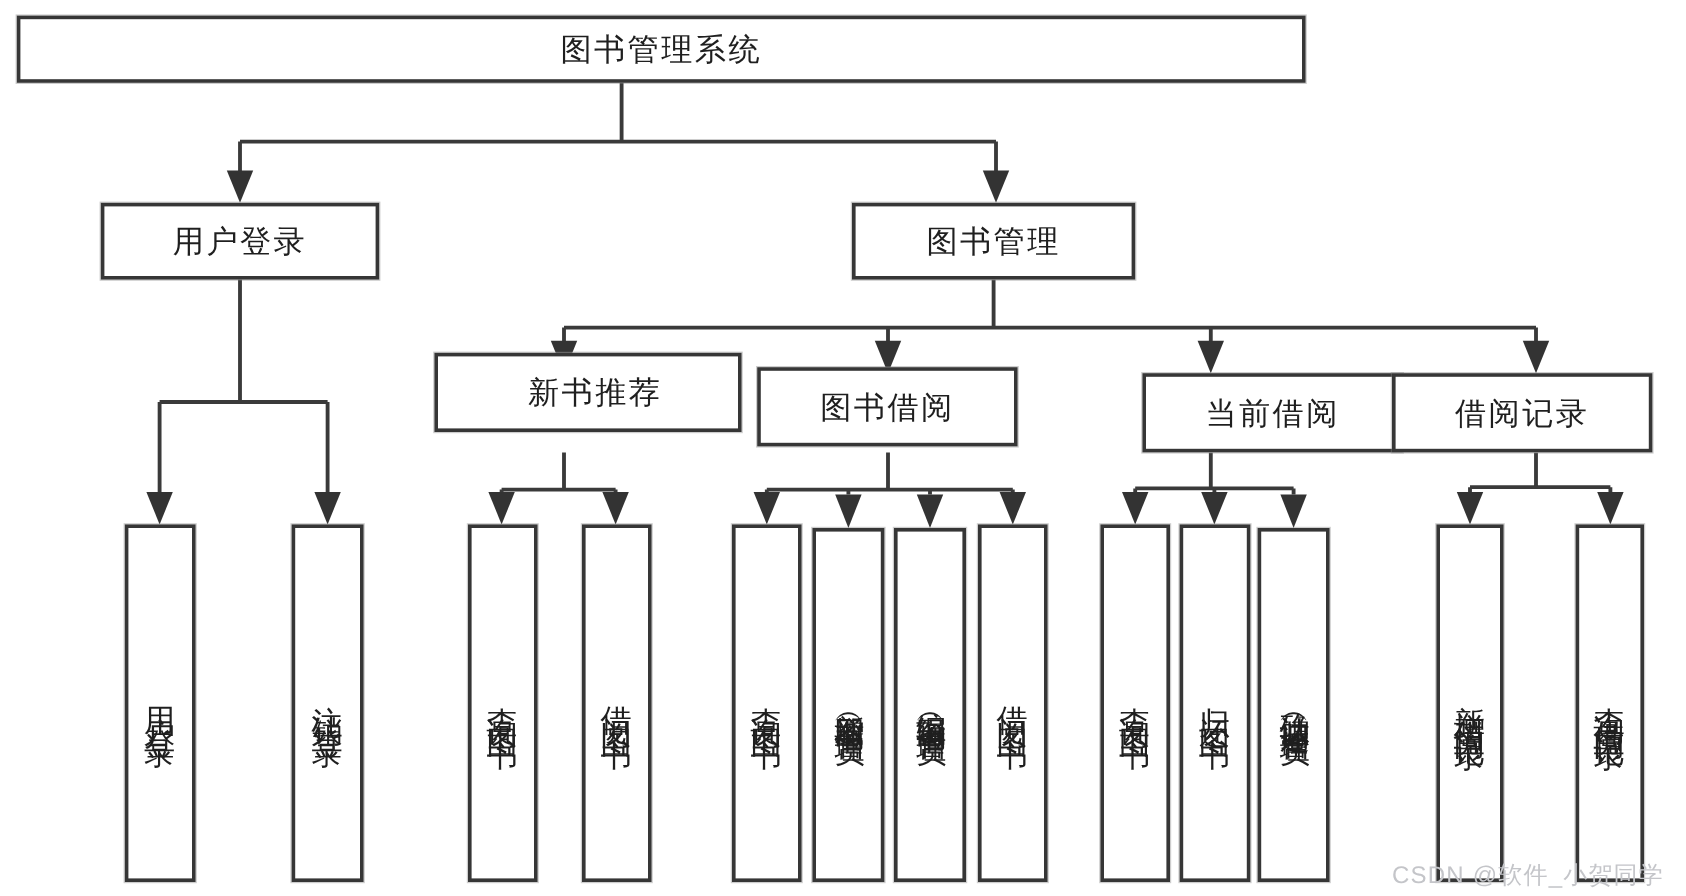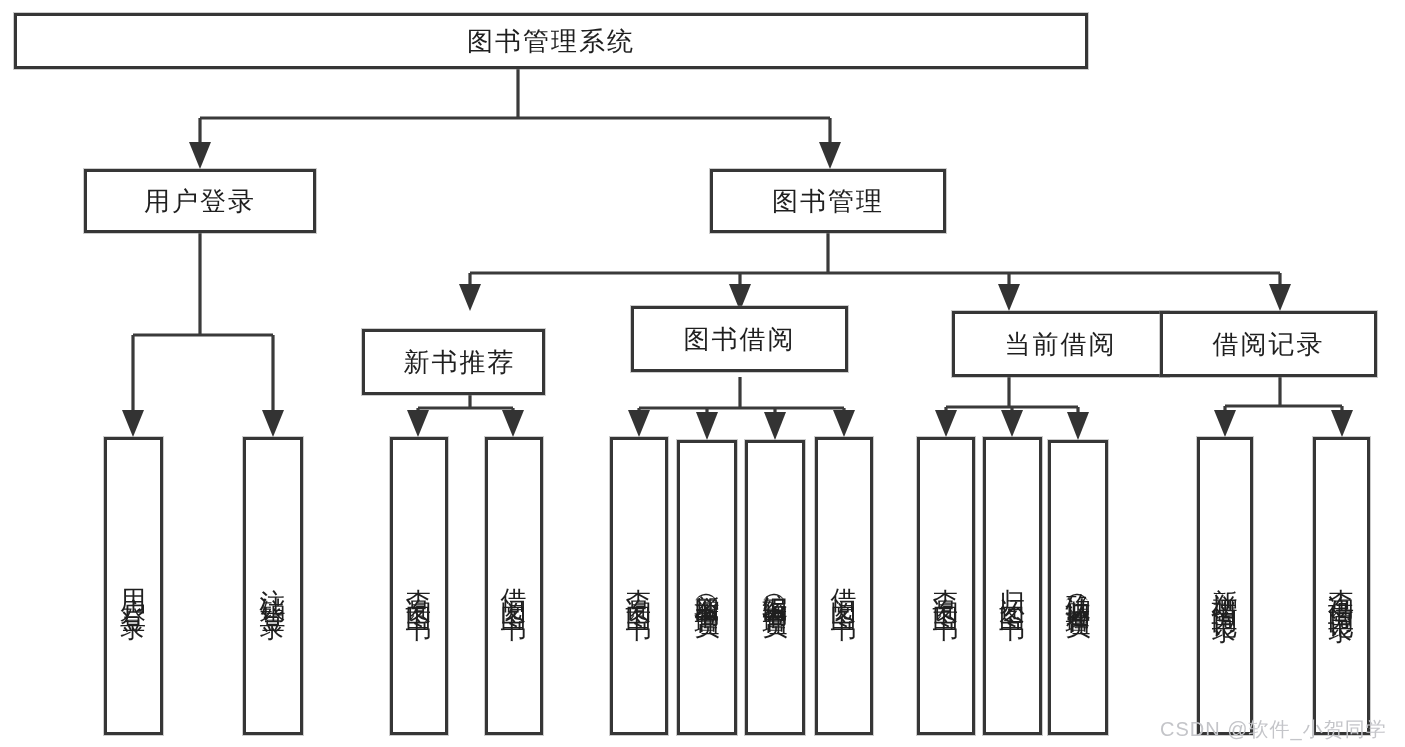--- a/index.html
+++ b/index.html
@@ -90,21 +90,21 @@
     <span class="lbl">图书管理系统</span>
   </div>
 
   <div class="box h-box" style="left:84px;top:169px;width:232px;height:64px;">
     <span class="lbl">用户登录</span>
   </div>
   <div class="box h-box" style="left:710px;top:169px;width:236px;height:64px;">
     <span class="lbl">图书管理</span>
   </div>
 
-  <div class="box h-box" style="left:362px;top:329px;width:183px;height:66px;padding-left:12px;">
+  <div class="box h-box" style="left:362px;top:294px;width:256px;height:66px;padding-left:12px;">
     <span class="lbl">新书推荐</span>
   </div>
   <div class="box h-box" style="left:631px;top:306px;width:217px;height:66px;">
     <span class="lbl">图书借阅</span>
   </div>
   <div class="box h-box" style="left:952px;top:311px;width:217px;height:66px;">
     <span class="lbl">当前借阅</span>
   </div>
   <div class="box h-box" style="left:1160px;top:311px;width:217px;height:66px;">
     <span class="lbl">借阅记录</span>

